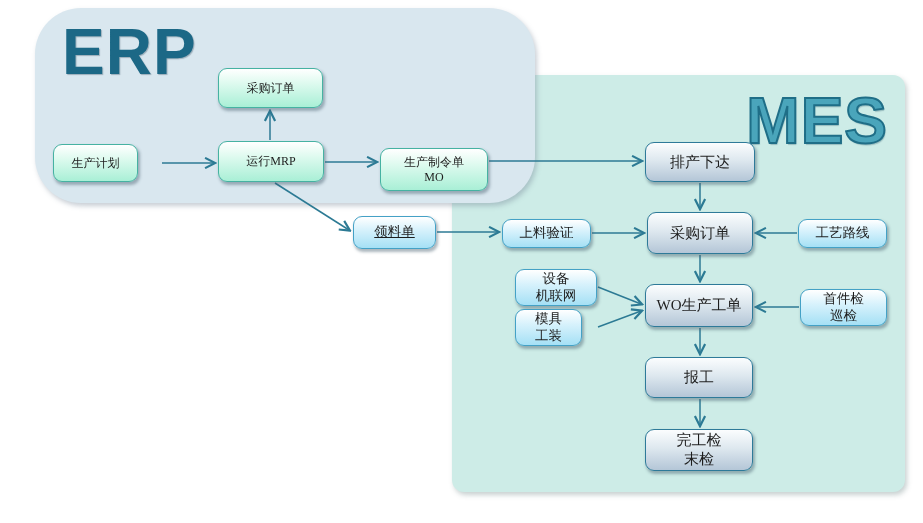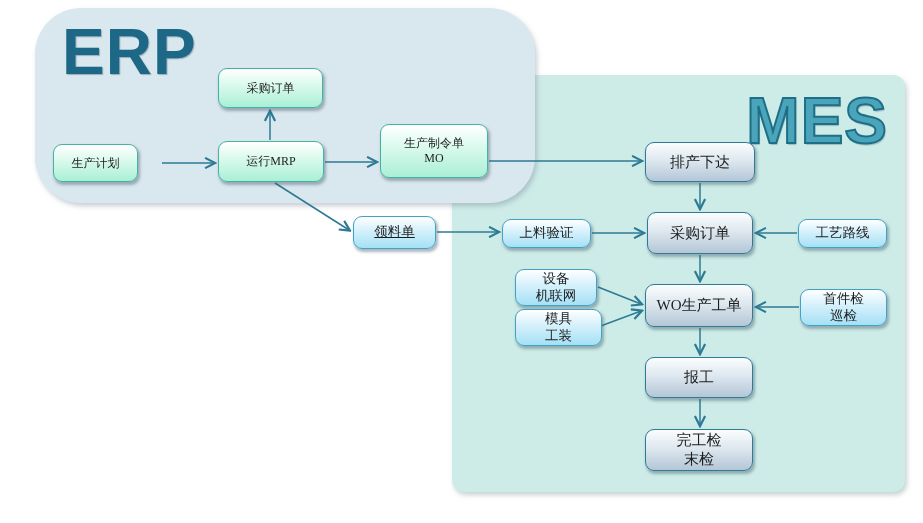--- a/index.html
+++ b/index.html
@@ -128,21 +128,21 @@
   <div id="nodes-layer">
       <div class="node mint" style="left: 53px; top: 144px; width: 85px; height: 38px;">
         <span>生产计划</span>
       </div>
       <div class="node mint" style="left: 218px; top: 141px; width: 106px; height: 41px;">
         <span>运行MRP</span>
       </div>
       <div class="node mint" style="left: 218px; top: 68px; width: 105px; height: 40px;">
         <span>采购订单</span>
       </div>
-      <div class="node mint" style="left: 380px; top: 124px; width: 108px; height: 54px;">
+      <div class="node mint" style="left: 380px; top: 148px; width: 108px; height: 43px;">
         <span>生产制令单</span>
         <span>MO</span>
       </div>
       <div class="node blue" style="left: 353px; top: 216px; width: 83px; height: 33px; text-decoration: underline;">
         <span>领料单</span>
       </div>
       <div class="node blue" style="left: 502px; top: 219px; width: 89px; height: 29px;">
         <span>上料验证</span>
       </div>
       <div class="node steel" style="left: 645px; top: 142px; width: 110px; height: 40px;">
@@ -151,21 +151,21 @@
       <div class="node steel" style="left: 647px; top: 212px; width: 106px; height: 42px;">
         <span>采购订单</span>
       </div>
       <div class="node blue" style="left: 798px; top: 219px; width: 89px; height: 29px;">
         <span>工艺路线</span>
       </div>
       <div class="node blue" style="left: 515px; top: 269px; width: 82px; height: 37px;">
         <span>设备</span>
         <span>机联网</span>
       </div>
-      <div class="node blue" style="left: 515px; top: 309px; width: 87px; height: 37px;">
+      <div class="node blue" style="left: 515px; top: 309px; width: 67px; height: 37px;">
         <span>模具</span>
         <span>工装</span>
       </div>
       <div class="node steel" style="left: 645px; top: 284px; width: 108px; height: 43px;">
         <span>WO生产工单</span>
       </div>
       <div class="node blue" style="left: 800px; top: 289px; width: 87px; height: 37px;">
         <span>首件检</span>
         <span>巡检</span>
       </div>

